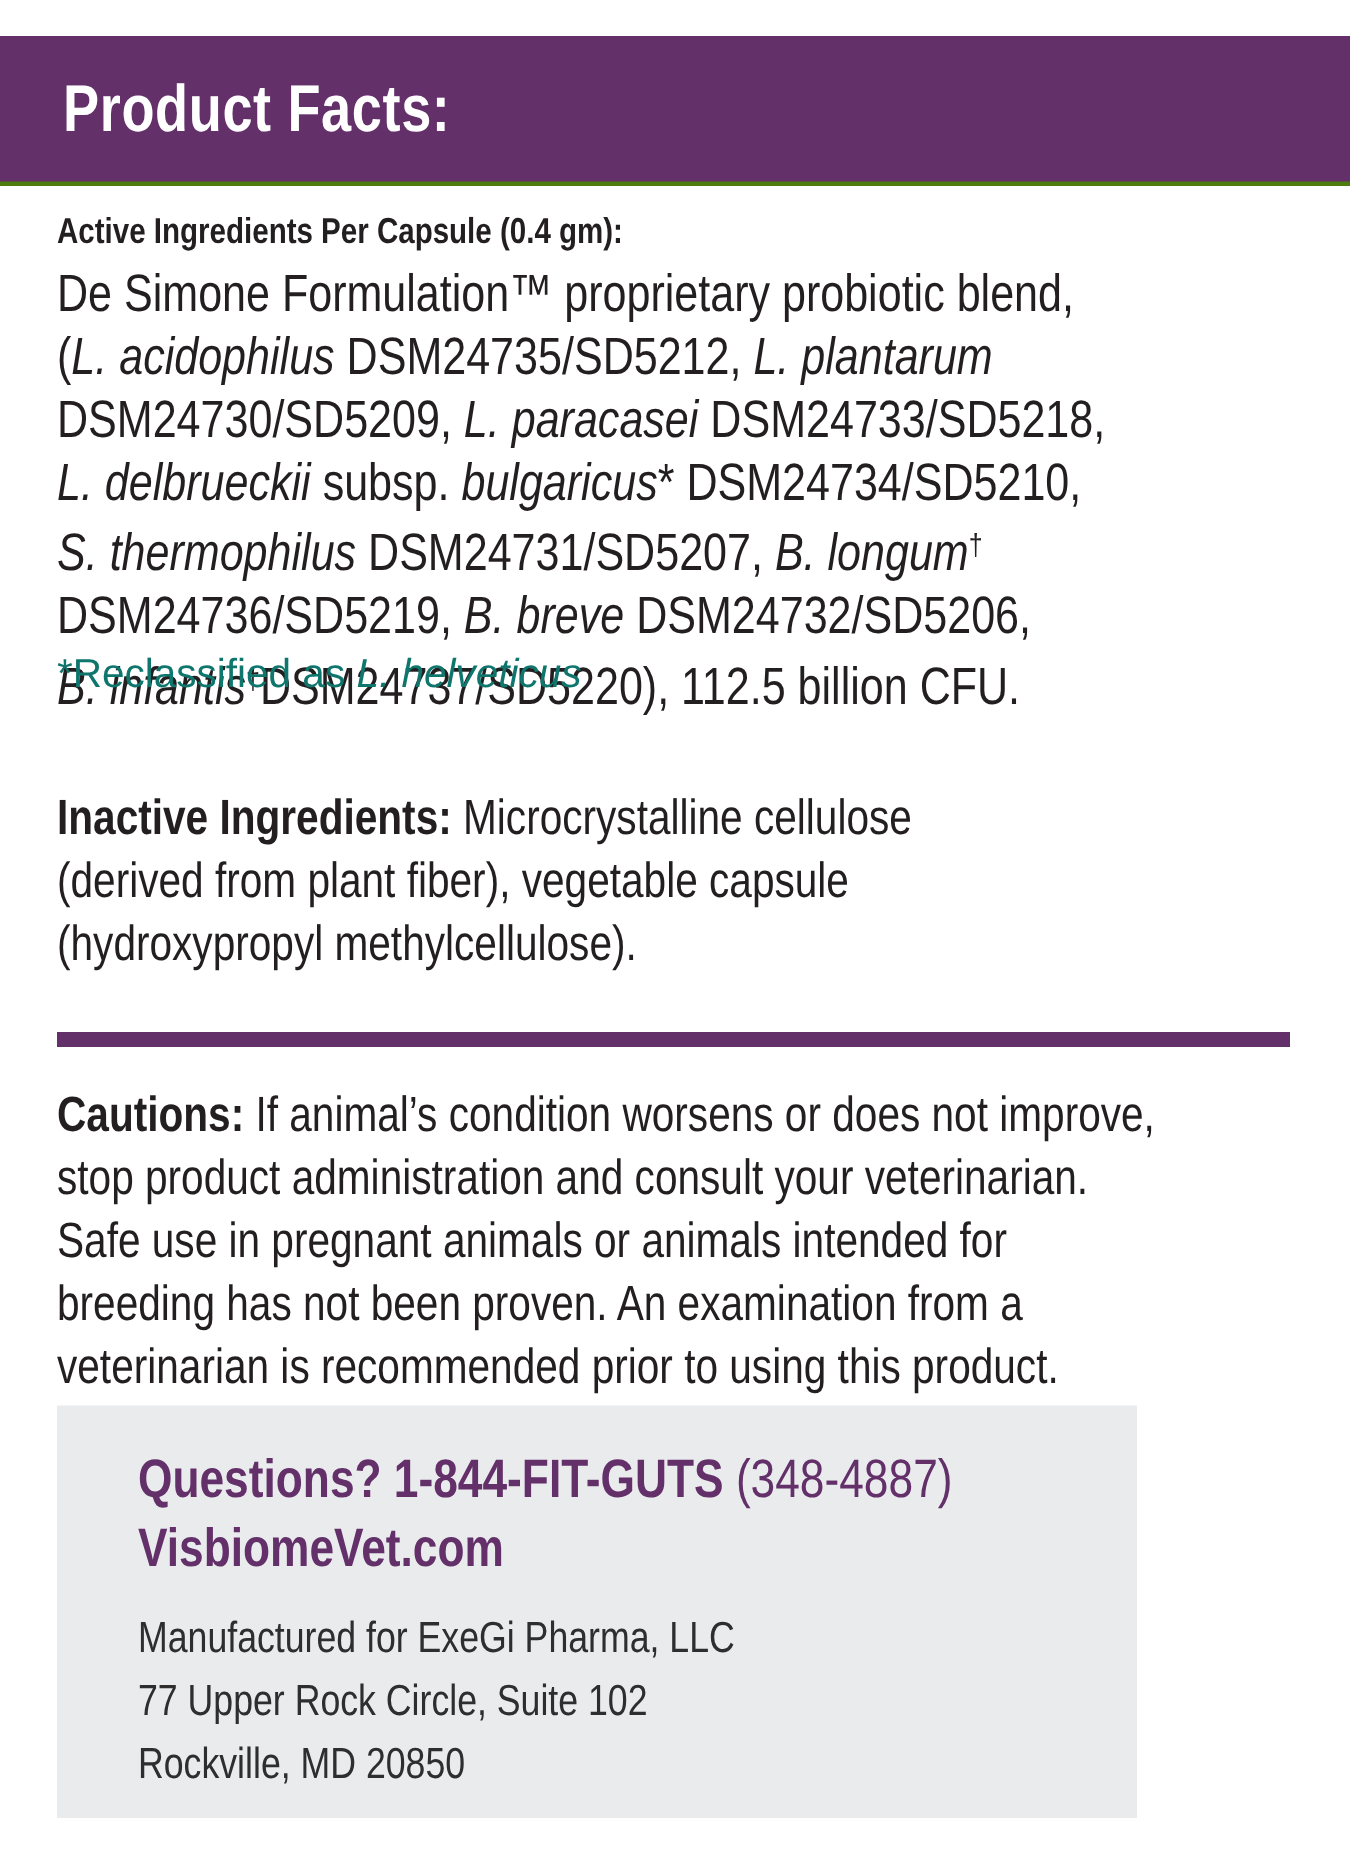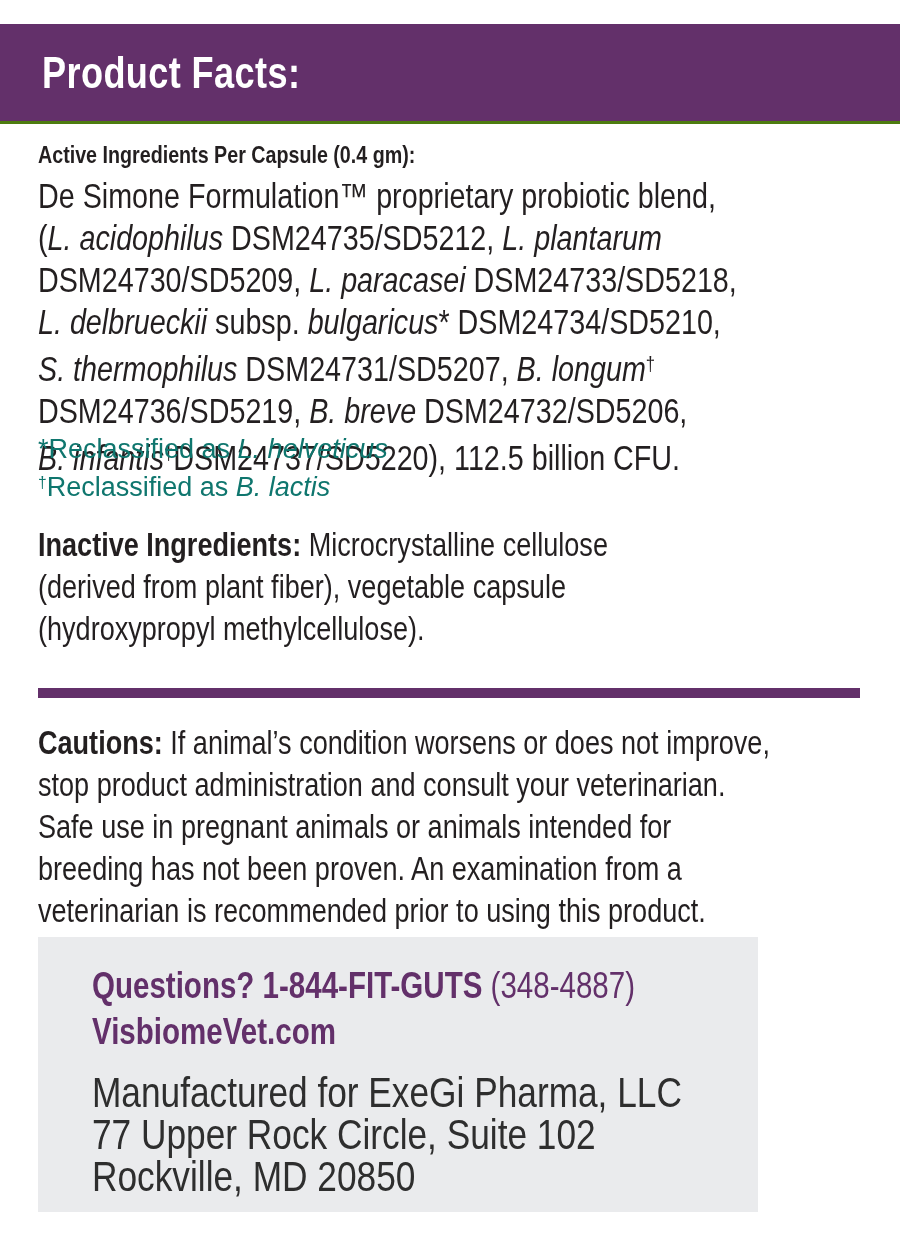--- a/index.html
+++ b/index.html
@@ -41,21 +41,21 @@
   #divider        { top:688px; left:38px; width:822px; height:10px; }
   #cautions       { top:722px; left:38px; font-size:33px; line-height:42px; }
 
   
   #contact-box {
     top:937px; left:38px; width:720px; height:275px;
     box-sizing:border-box;
     padding:26px 0 0 54px;
   }
   #question-lines { font-size:36px; line-height:46px; font-weight:normal; }
-  #address-lines  { font-size:43px; line-height:42px; color:#2e2e2e; margin-top:16px; }
+  #address-lines  { font-size:29px; line-height:42px; color:#2e2e2e; margin-top:16px; }
 </style>
 </head>
 <body style="color: rgb(35, 31, 32);">
 
 <div id="header" class="abs" style="background: rgb(99, 48, 106);">
   <h1 id="header-title" class="cond line">Product Facts:</h1>
 </div>
 
 <div id="active-heading" class="abs cond">
   <div class="line">Active Ingredients Per Capsule (0.4 gm):</div>
@@ -66,21 +66,20 @@
     <div class="line"><span>(</span><span class="it">L. acidophilus</span><span> DSM24735/SD5212, </span><span class="it">L. plantarum</span></div>
     <div class="line"><span>DSM24730/SD5209, </span><span class="it">L. paracasei</span><span> DSM24733/SD5218,</span></div>
     <div class="line"><span class="it">L. delbrueckii</span><span> subsp. </span><span class="it">bulgaricus</span><span>* DSM24734/SD5210,</span></div>
     <div class="line"><span class="it">S. thermophilus</span><span> DSM24731/SD5207, </span><span class="it">B. longum</span><span class="sup">†</span></div>
     <div class="line"><span>DSM24736/SD5219, </span><span class="it">B. breve</span><span> DSM24732/SD5206,</span></div>
     <div class="line"><span class="it">B. infantis</span><span class="sup">†</span><span>DSM24737/SD5220), 112.5 billion CFU.</span></div>
   </div>
 
 <div id="footnotes" class="abs">
     <div class="line"><span>*Reclassified as </span><span class="it">L. helveticus</span></div>
-    <div class="line"><span class="sup">†</span><span>Reclassified as </span><span class="it">B. lactis</span></div>
   </div>
 
 <div id="inactive" class="abs cond">
     <div class="line"><span class="bd">Inactive Ingredients: </span><span>Microcrystalline cellulose</span></div>
     <div class="line"><span>(derived from plant fiber), vegetable capsule</span></div>
     <div class="line"><span>(hydroxypropyl methylcellulose).</span></div>
   </div>
 
 <div id="divider" class="abs" style="background: rgb(99, 48, 106);"></div>
 

